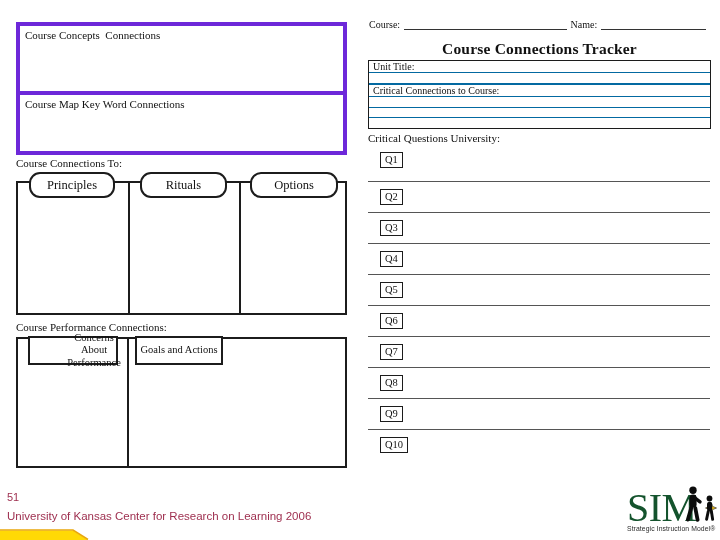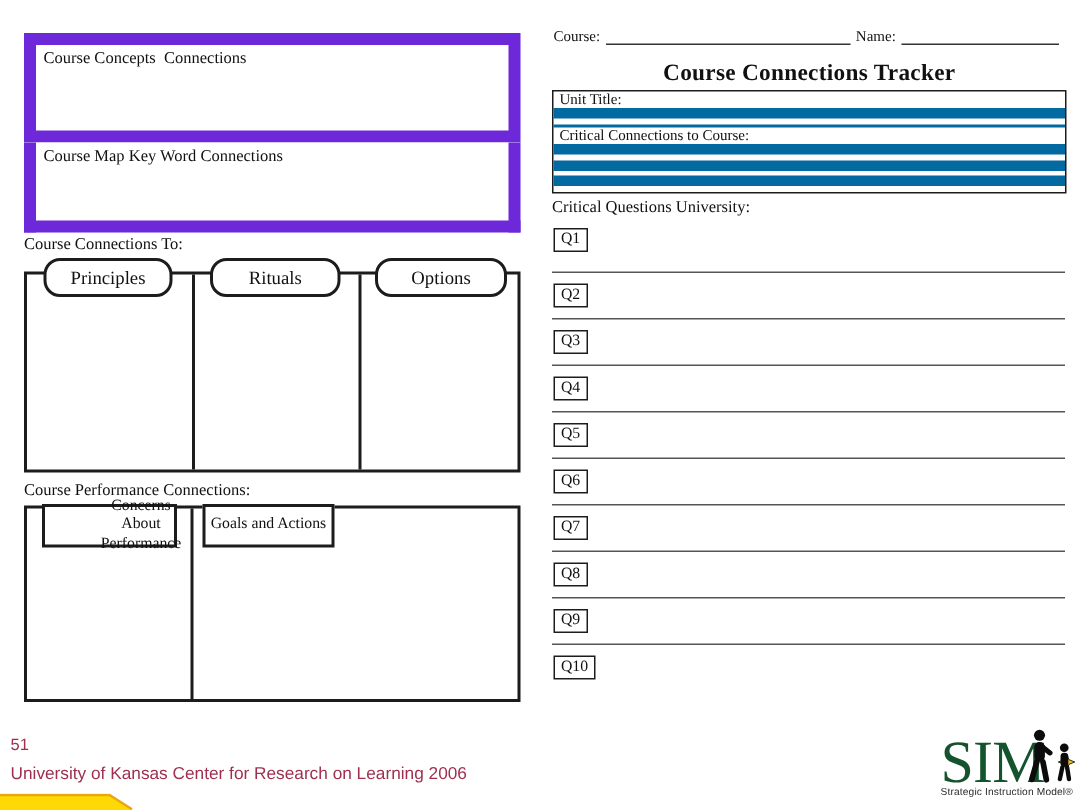--- a/index.html
+++ b/index.html
@@ -3,21 +3,21 @@
 <meta charset="utf-8">
 <style>
   html,body{margin:0;padding:0;background:#fff;}
   .slide{
     position:relative;width:720px;height:540px;background:#fff;overflow:hidden;
     font-family:"Liberation Serif","DejaVu Serif",serif;color:#111;
   }
   .abs{position:absolute;}
 
   
-  .lbox{border:8px solid #6d28d9;background:#fff;box-sizing:border-box;}
+  .lbox{border:4px solid #6d28d9;background:#fff;box-sizing:border-box;}
   .lbox .lbl{font-size:11px;padding:3px 5px;white-space:pre-wrap;}
   .sec-label{font-size:11px;}
 
   .conn-table{display:flex;border:2px solid #1c1c1c;box-sizing:border-box;background:#fff;}
   .conn-cell{box-sizing:border-box;height:100%;}
   .conn-cell.c1{width:112px;border-right:2px solid #1c1c1c;}
   .conn-cell.c2{width:111px;border-right:2px solid #1c1c1c;}
   .conn-cell.c3{flex:1;}
 
   .oval{
@@ -38,30 +38,30 @@
   
   .course-name-row{display:flex;align-items:flex-end;height:13px;font-size:10px;}
   .course-name-row .wline{border-bottom:1px solid #333;height:11px;}
   .course-name-row .l1{flex:1.55;margin-left:4px;}
   .course-name-row .l2{flex:1;margin-left:4px;}
   .course-name-row .nm{margin-left:4px;}
 
   .tracker-title{font-size:15.5px;font-weight:bold;text-align:center;letter-spacing:.2px;}
 
   .unit-box{border:1.5px solid #1c1c1c;box-sizing:border-box;display:flex;flex-direction:column;background:#fff;}
-  .unit-row{flex:1;border-bottom:7px solid #0369a1;font-size:10px;padding:0 0 0 4px;line-height:11px;}
+  .unit-row{flex:1;border-bottom:1px solid #0369a1;font-size:10px;padding:0 0 0 4px;line-height:11px;}
   .unit-row.thick{border-bottom-width:2px;}
   .unit-row.last{border-bottom:none;}
 
   .q-list{}
   .q-row{height:31px;border-top:1.5px solid #555;box-sizing:border-box;padding-top:4px;}
   .q-row.q-first{border-top:none;height:34px;padding-top:2px;}
   .q-box{
     display:inline-block;border:1.5px solid #1c1c1c;background:#fff;
-    font-size:10.5px;line-height:13px;height:14px;padding:0 4px;margin-left:1px;
+    font-size:10.5px;line-height:13px;height:14px;padding:0 4px;margin-left:12px;
   }
 
   
   .footer-num,.footer-copy{
     font-family:"Liberation Sans","DejaVu Sans",sans-serif;color:var(--footer_text,#9e2f4f);
   }
   .footer-num{font-size:11px;}
   .footer-copy{font-size:11.5px;}
 
   .sim-logo{width:96px;height:52px;}

